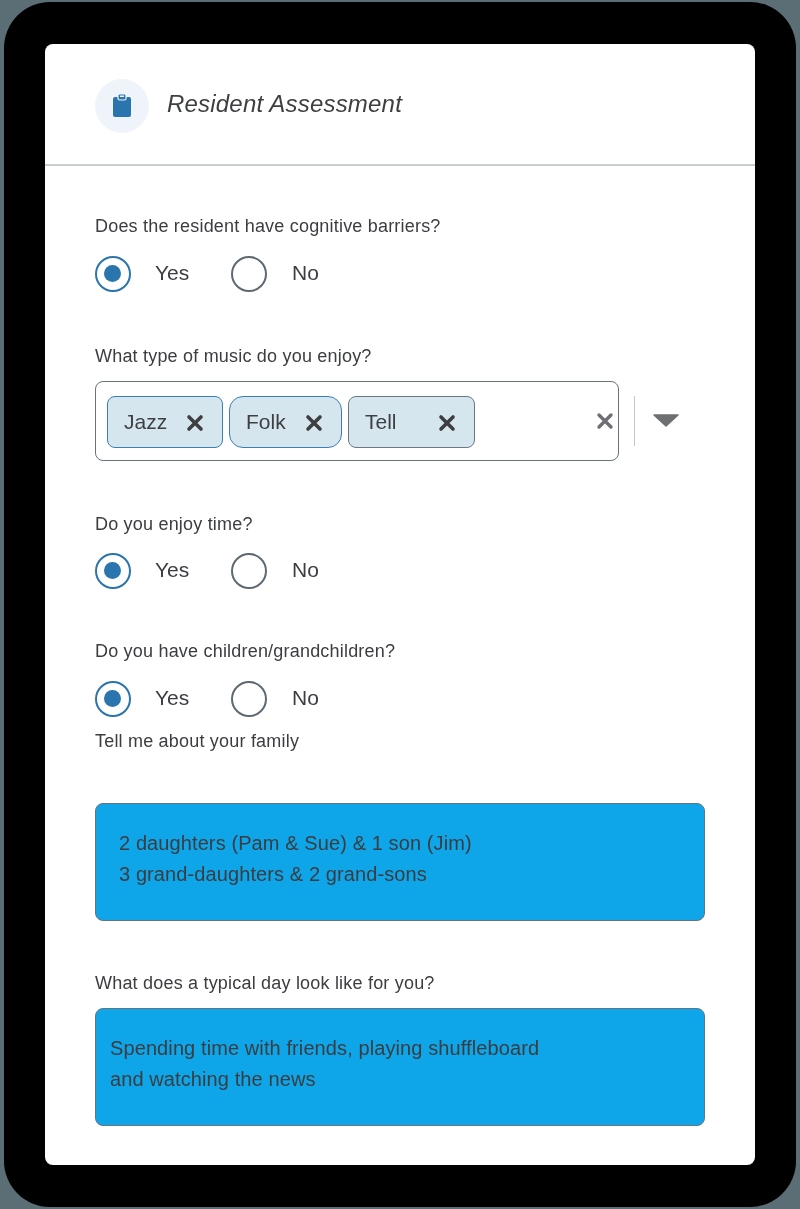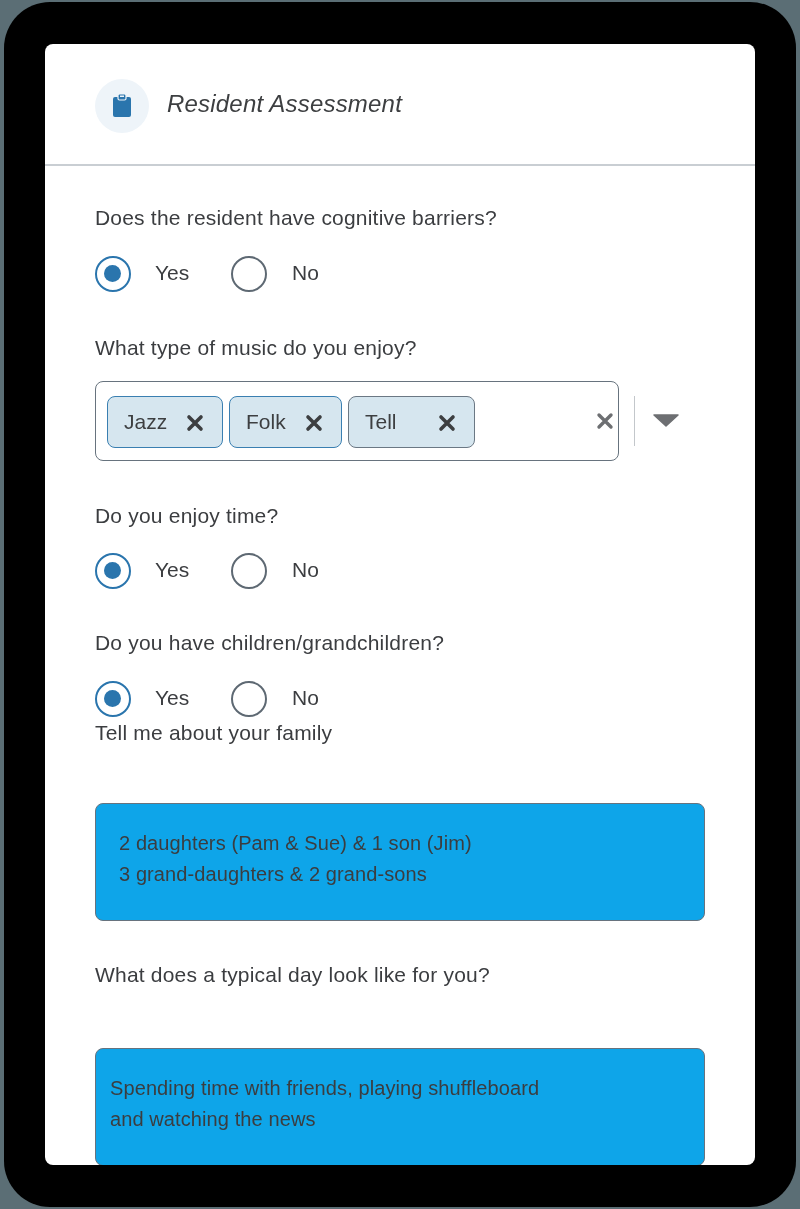--- a/index.html
+++ b/index.html
@@ -57,24 +57,25 @@
       position: absolute;
       left: 122px;
       top: 46px;
       font-size: 24px;
       color: #3d3f41;
       letter-spacing: 0.2px;
     }
     .q-label {
       position: absolute;
       left: 50px;
-      font-size: 21px;
+      font-size: 18px;
       color: #3b3d40;
       letter-spacing: 0.2px;
       white-space: nowrap;
+      margin-top: 10px;
     }
     .radio-group {
       position: absolute;
       left: 50px;
       height: 40px;
       width: 300px;
     }
     .radio {
       position: absolute;
       top: 0;
@@ -209,21 +210,21 @@
   </div>
 
   <div class="q-label" style="top:292px;">What type of music do you enjoy?</div>
   <div class="multiselect">
     <div class="chip" style="left:11px; width:116px;">
       <span>Jazz</span>
       <svg class="chip-x" style="left:78px;" viewBox="0 0 18 18">
         <path d="M3 3 L15 15 M15 3 L3 15" stroke="#3d3f41" stroke-width="3.6" stroke-linecap="round"></path>
       </svg>
     </div>
-    <div class="chip" style="left:133px; width:113px;">
+    <div class="chip" style="left:133px; width:113px;border-radius:14px;">
       <span>Folk</span>
       <svg class="chip-x" style="left:75px;" viewBox="0 0 18 18">
         <path d="M3 3 L15 15 M15 3 L3 15" stroke="#3d3f41" stroke-width="3.6" stroke-linecap="round"></path>
       </svg>
     </div>
     <div class="chip gray-border" style="left:252px; width:127px;">
       <span>Tell</span>
       <svg class="chip-x" style="left:89px;" viewBox="0 0 18 18">
         <path d="M3 3 L15 15 M15 3 L3 15" stroke="#3d3f41" stroke-width="3.6" stroke-linecap="round"></path>
       </svg>
@@ -253,18 +254,18 @@
     <div class="radio-label" style="left:197px;">No</div>
   </div>
 
   <div class="q-label" style="top:677px;">Tell me about your family</div>
   <div class="textarea" style="top:759px;">
     <div>2 daughters (Pam &amp; Sue) &amp; 1 son (Jim)</div>
     <div>3 grand-daughters &amp; 2 grand-sons</div>
   </div>
 
   <div class="q-label" style="top:919px;">What does a typical day look like for you?</div>
-  <div class="textarea" style="top:1004px;padding-left:14px;">
+  <div class="textarea" style="top:964px;padding-left:14px;">
     <div>Spending time with friends, playing shuffleboard</div>
     <div>and watching the news</div>
   </div>
 
 </div>
 
 </body></html>

